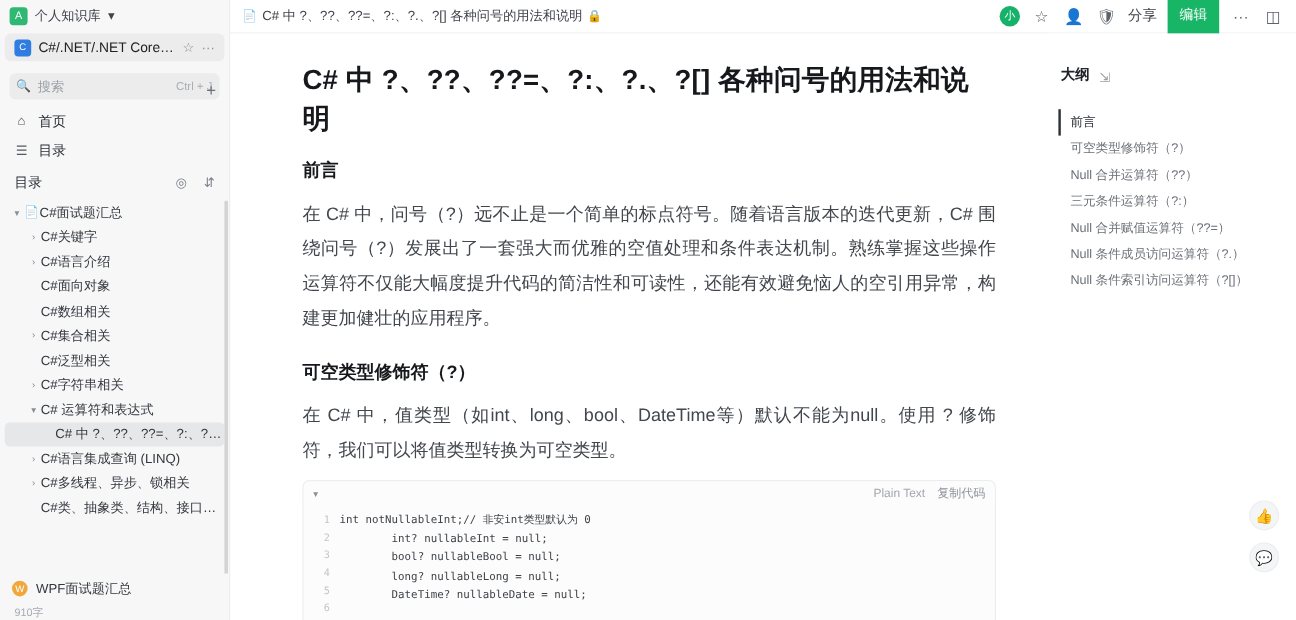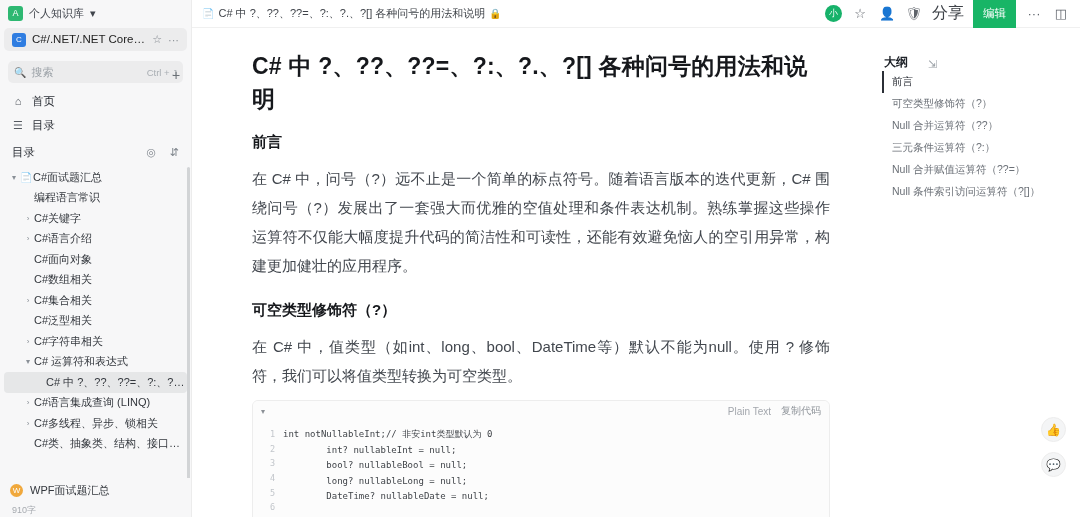--- a/index.html
+++ b/index.html
@@ -97,21 +97,21 @@
   }
   .bc { font-size:11px; color:#5b6068; display:flex; align-items:center; gap:4px; }
   .bc .bc-ico { color:#8d9298; font-size:10px; }
   .bc .bc-cur { color:#3f4349; }
   .top-right { margin-left:auto; display:flex; align-items:center; gap:9px; }
   .tr-icon { width:18px; height:18px; line-height:18px; text-align:center; color:#5e636a; font-size:13px; }
   .avatar-g {
     width:17px; height:17px; border-radius:50%; background:#17b26a;
     color:#fff; font-size:9px; line-height:17px; text-align:center;
   }
-  .share-txt { font-size:16px; color:#3f4349; }
+  .share-txt { font-size:12px; color:#3f4349; }
   .btn-edit {
     background:#18b566; color:#fff; font-size:11.5px; border:none;
     border-radius:5px; padding:3px 10px; height:38px; line-height:15px;
   }
 
   .content-area { flex:1; display:flex; min-height:0; background:#fff; position:relative; }
   .doc {
     flex:1; min-width:0; overflow:hidden; padding:22px 40px 0 60px;
   }
   .doc h1 {
@@ -147,22 +147,22 @@
   .code-lines {
     flex:1; font-family:"DejaVu Sans Mono", monospace; font-size:9px;
     color:#3f4348; line-height:1.72; white-space:pre;
   }
 
   
   .outline {
     width:210px; min-width:210px; padding:26px 12px 0 14px; background:#fff;
   }
   .ol-head {
-    display:flex; align-items:flex-end; gap:20px;
-    font-size:12px; color:#20242a; font-weight:bold; margin-bottom:0;
+    display:flex; align-items:flex-end; gap:8px;
+    font-size:12px; color:#20242a; font-weight:bold; margin-bottom:20px;
   }
   .ol-head .ol-ico { color:#9aa0a6; font-weight:normal; font-size:11px; }
   .ol-item {
     font-size:10.5px; color:#6b7077; padding:4px 0 4px 8px;
     white-space:nowrap; overflow:hidden; text-overflow:ellipsis;
   }
   .ol-item.active { color:#2b2f36; border-left:2px solid #2b2f36; margin-left:-2px; padding-left:8px; }
 
   .float-btns {
     position:absolute; right:14px; bottom:40px;
@@ -223,24 +223,20 @@
 
     <div class="tree">
       <div class="tree-scroll"></div>
 
       <div class="tree-row lvl1">
         <span class="caret">▾</span>
         <span class="t-ico">📄</span>
         <span class="t-label">C#面试题汇总</span>
       </div>
 
-      <div class="tree-row lvl2">
-        <span class="caret"></span>
-        <span class="t-label">编程语言常识</span>
-      </div>
       <div class="tree-row lvl2">
         <span class="caret">›</span>
         <span class="t-label">C#关键字</span>
       </div>
       <div class="tree-row lvl2">
         <span class="caret">›</span>
         <span class="t-label">C#语言介绍</span>
       </div>
       <div class="tree-row lvl2">
         <span class="caret"></span>
@@ -367,20 +363,21 @@
       <aside class="outline">
         <div class="ol-head">
           <span>大纲</span>
           <span class="ol-ico">⇲</span>
         </div>
         <div class="ol-item active">前言</div>
         <div class="ol-item">可空类型修饰符（?）</div>
         <div class="ol-item">Null 合并运算符（??）</div>
         <div class="ol-item">三元条件运算符（?:）</div>
         <div class="ol-item">Null 合并赋值运算符（??=）</div>
+        <div class="ol-item">Null 条件成员访问运算符（?.）</div>
         <div class="ol-item">Null 条件索引访问运算符（?[]）</div>
       </aside>
 
       <div class="float-btns">
         <div class="fbtn">👍</div>
         <div class="fbtn">💬</div>
       </div>
 
     </div>
   </section>

